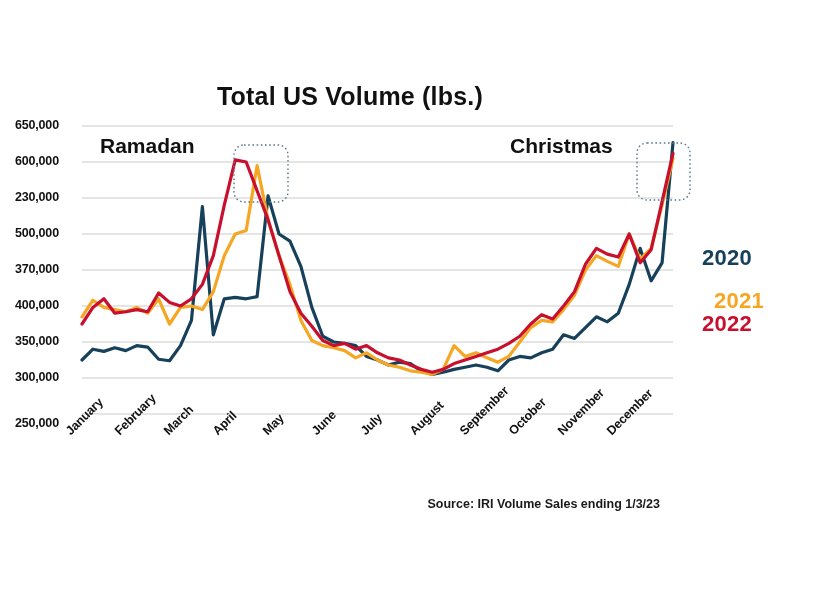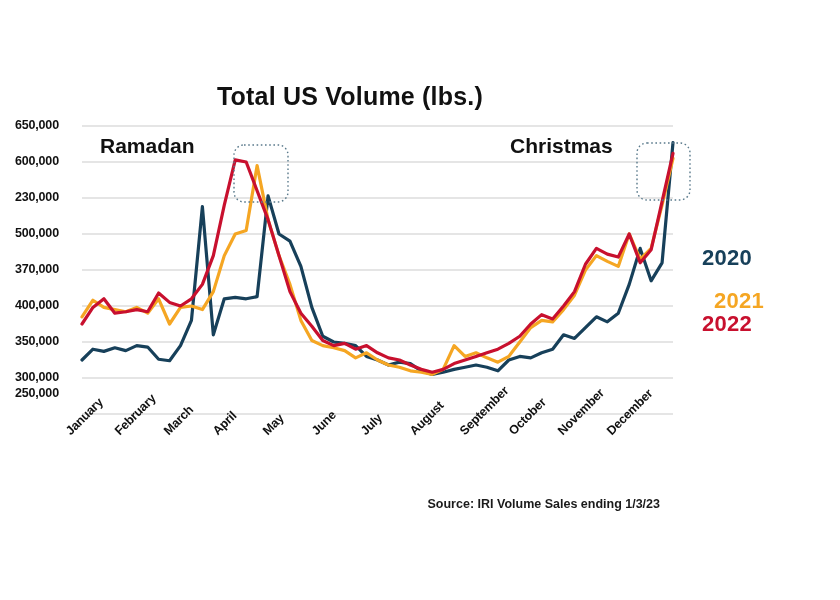--- a/index.html
+++ b/index.html
@@ -103,21 +103,21 @@
 
   <div id="ylabels">
       <div class="ylabel" style="left: 2px; top: 118px;">650,000</div>
       <div class="ylabel" style="left: 2px; top: 154px;">600,000</div>
       <div class="ylabel" style="left: 2px; top: 190px;">230,000</div>
       <div class="ylabel" style="left: 2px; top: 226px;">500,000</div>
       <div class="ylabel" style="left: 2px; top: 262px;">370,000</div>
       <div class="ylabel" style="left: 2px; top: 298px;">400,000</div>
       <div class="ylabel" style="left: 2px; top: 334px;">350,000</div>
       <div class="ylabel" style="left: 2px; top: 370px;">300,000</div>
-      <div class="ylabel" style="left: 2px; top: 386px;">250,000</div>
+      <div class="ylabel" style="left: 2px; top: 416px;">250,000</div>
     </div>
   <div id="xlabels">
       <div class="xlabel" style="left: 62.685px; top: 428px;">January</div>
       <div class="xlabel" style="left: 111.935px; top: 428px;">February</div>
       <div class="xlabel" style="left: 161.185px; top: 428px;">March</div>
       <div class="xlabel" style="left: 210.435px; top: 428px;">April</div>
       <div class="xlabel" style="left: 259.685px; top: 428px;">May</div>
       <div class="xlabel" style="left: 308.935px; top: 428px;">June</div>
       <div class="xlabel" style="left: 358.185px; top: 428px;">July</div>
       <div class="xlabel" style="left: 407.435px; top: 428px;">August</div>

